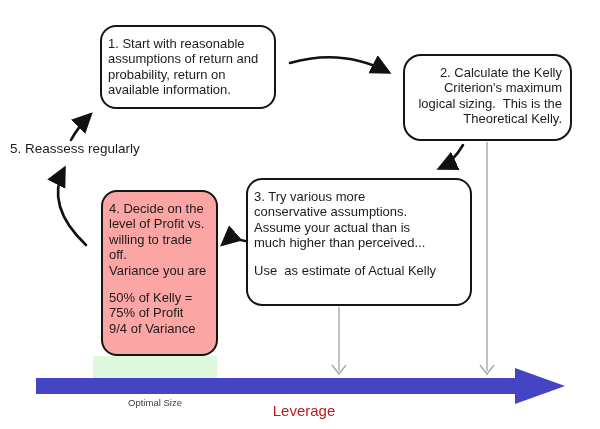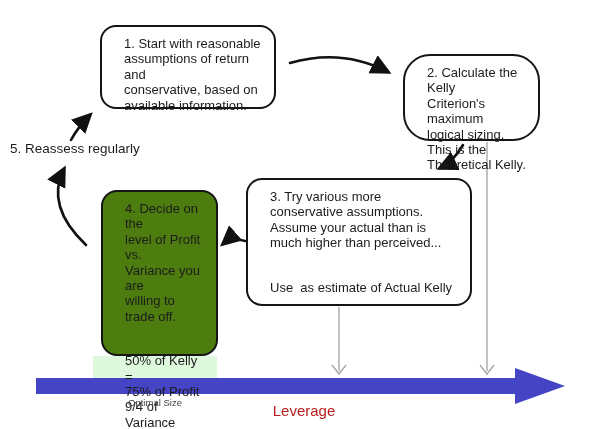--- a/index.html
+++ b/index.html
@@ -18,27 +18,27 @@
     width: 600px; height: 429px;
   }
   .box {
     position: absolute;
     box-sizing: border-box;
     border: 2.5px solid #151515;
     border-radius: 16px;
     background: #ffffff;
     font-size: 13px;
     line-height: 15.4px;
-    padding: 9px 8px 8px 22px;
+    padding: 9px 8px 8px 6px;
   }
-  .box .gap { margin-top: 29px; }
+  .box .gap { margin-top: 12px; }
   .box1 { left: 100px; top: 25px;  width: 176px; height: 84px; }
-  .box2 { left: 403px; top: 54px;  width: 137px; height: 87px; border-radius: 27px; }
+  .box2 { left: 403px; top: 54px;  width: 169px; height: 87px; border-radius: 18px; text-align: right; }
   .box3 { left: 246px; top: 178px; width: 226px; height: 128px; }
-  .box4 { left: 101px; top: 190px; width: 117px; height: 166px; background: #4d7c0f; }
+  .box4 { left: 101px; top: 190px; width: 117px; height: 166px; background: #fca5a5; }
   .nowrap { white-space: nowrap; }
   .label5 {
     position: absolute;
     left: 10px; top: 141px;
     font-size: 13.5px;
     white-space: nowrap;
   }
   .green-strip {
     position: absolute;
     left: 93px; top: 356px;
@@ -96,21 +96,21 @@
     <path d="M245,241 Q231,237 223,244" fill="none" stroke="#111111" stroke-width="2.6" stroke-linecap="round" marker-end="url(#ah)"></path>
     <path d="M86,245 Q45,206 64,169" fill="none" stroke="#111111" stroke-width="2.6" stroke-linecap="round" marker-end="url(#ah)"></path>
     <path d="M71,140 Q78,127 90,115" fill="none" stroke="#111111" stroke-width="2.6" stroke-linecap="round" marker-end="url(#ah)"></path>
   </svg>
 
   <div class="green-strip"></div>
 
   <div class="box box1">
     <div>1. Start with reasonable</div>
     <div>assumptions of return and</div>
-    <div>conservative, based on</div>
+    <div>probability, return on</div>
     <div>available information.</div>
   </div>
 
   <div class="box box2">
     <div>2. Calculate the Kelly</div>
     <div>Criterion's maximum</div>
     <div>logical sizing.&nbsp; This is the</div>
     <div>Theoretical Kelly.</div>
   </div>
 
@@ -118,22 +118,22 @@
     <div>3. Try various more</div>
     <div>conservative assumptions.</div>
     <div>Assume your actual than is</div>
     <div>much higher than perceived...</div>
     <div class="gap nowrap">Use&nbsp; as estimate of Actual Kelly</div>
   </div>
 
   <div class="box box4">
     <div>4. Decide on the</div>
     <div>level of Profit vs.</div>
+    <div>willing to trade off.</div>
     <div>Variance you are</div>
-    <div>willing to trade off.</div>
     <div class="gap">50% of Kelly =</div>
     <div>75% of Profit</div>
     <div>9/4 of Variance</div>
   </div>
 
   <div class="label5">5. Reassess regularly</div>
 
   <div class="marker-label">Optimal Size</div>
   <div class="axis-label">Leverage</div>
 

